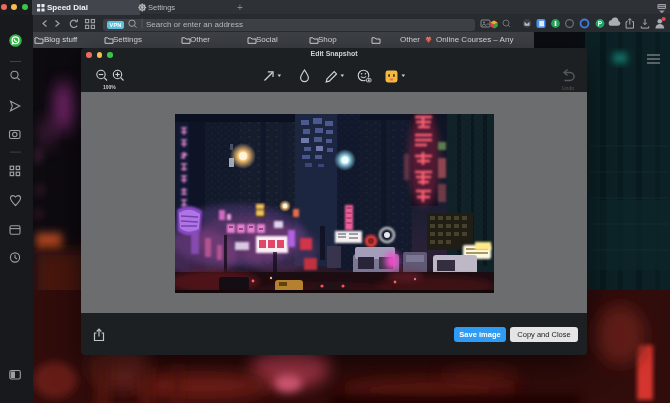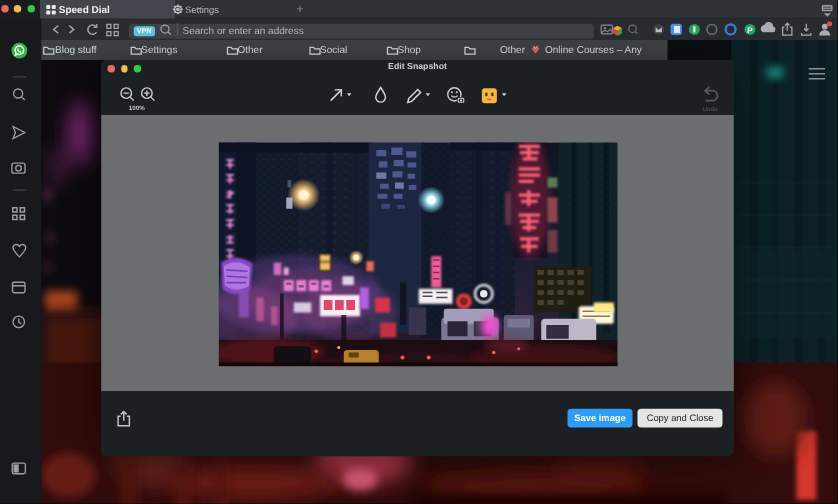--- a/index.html
+++ b/index.html
@@ -28,21 +28,21 @@
 
   
   #sidebar { left:0; top:15px; width:33px; height:388px; background:#17191c; }
   #sidecorner { left:0; top:0; width:32px; height:15px; background:#191b1e; }
 
   
   #dialog { left:81px; top:48px; width:506px; height:307px; border-radius:4px; background:#1d2023; box-shadow:0 10px 30px rgba(0,0,0,0.55); }
   #dlg-head { position:absolute; left:0; top:0; width:506px; height:44px; background:#1d2023; border-radius:4px 4px 0 0; }
   #dlg-title { position:absolute; left:0; top:1.5px; width:506px; text-align:center; color:#cfd1d3; font-size:7px; font-weight:bold; }
   #dlg-body { position:absolute; left:0; top:44px; width:506px; height:221px; background:#6b6d6e; }
-  #dlg-foot { position:absolute; left:0; top:265px; width:506px; height:52px; background:#1d2023; border-radius:0 0 4px 4px; }
+  #dlg-foot { position:absolute; left:0; top:265px; width:506px; height:42px; background:#1d2023; border-radius:0 0 4px 4px; }
   .btn { position:absolute; top:14px; height:15px; border-radius:3px; font-size:7.5px; line-height:15px; text-align:center; }
   #btn-save { left:373px; width:52px; background:#2e9cf4; color:#fff; font-weight:bold; }
   #btn-copy { left:429px; width:68px; background:#e5e5e5; color:#202224; }
 </style>
 </head>
 <body>
 <div id="stage">
 
   <svg class="abs" style="left:0;top:15px" width="670" height="388" viewBox="0 0 670 388">
     <defs>

